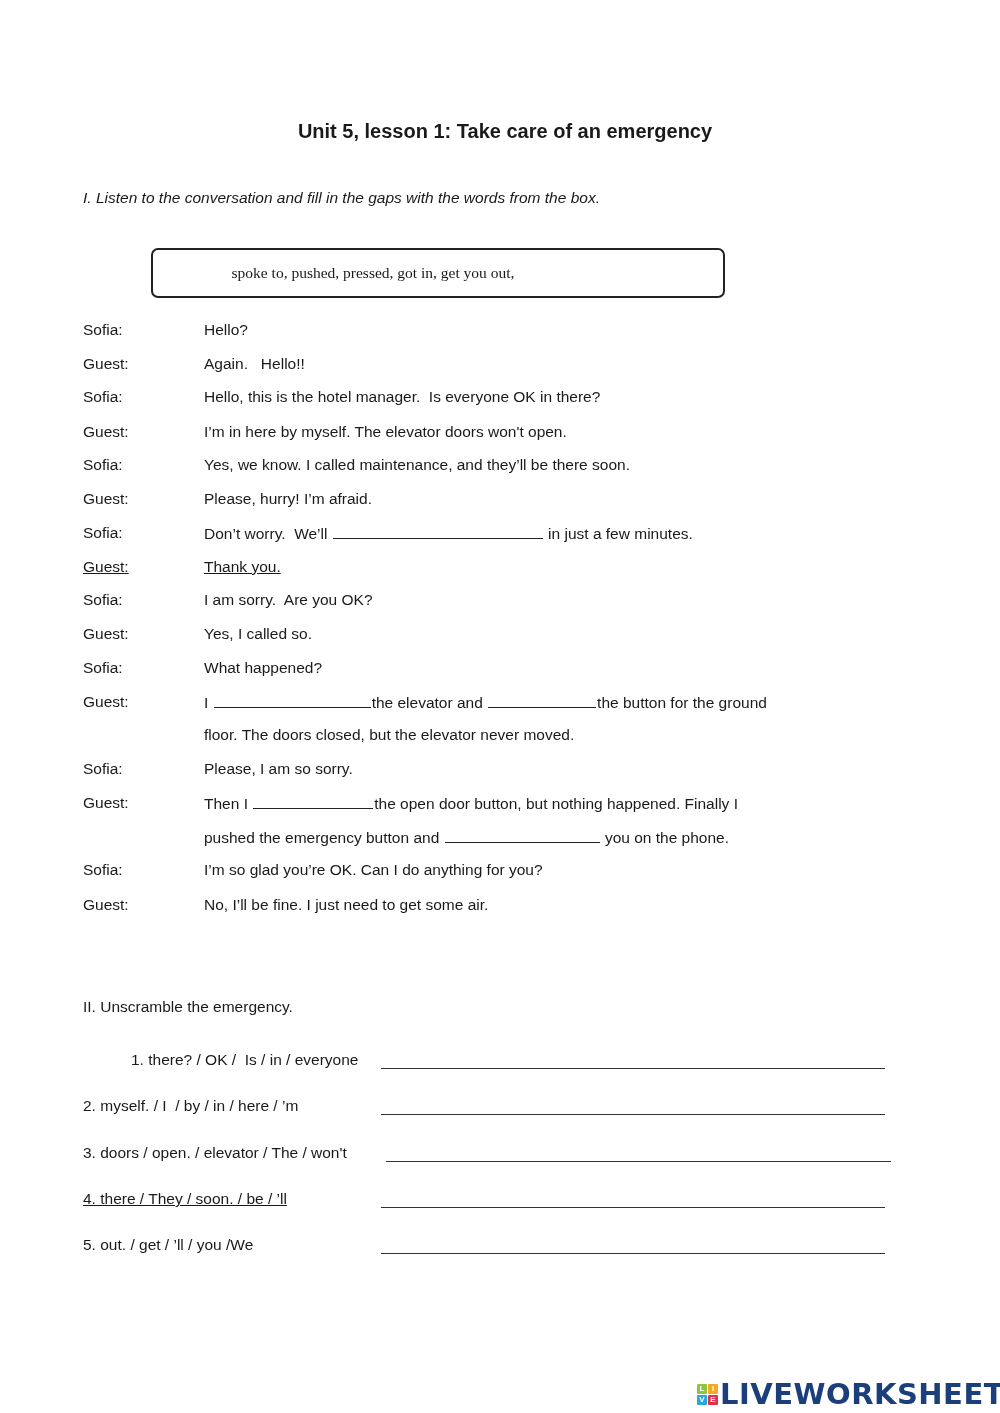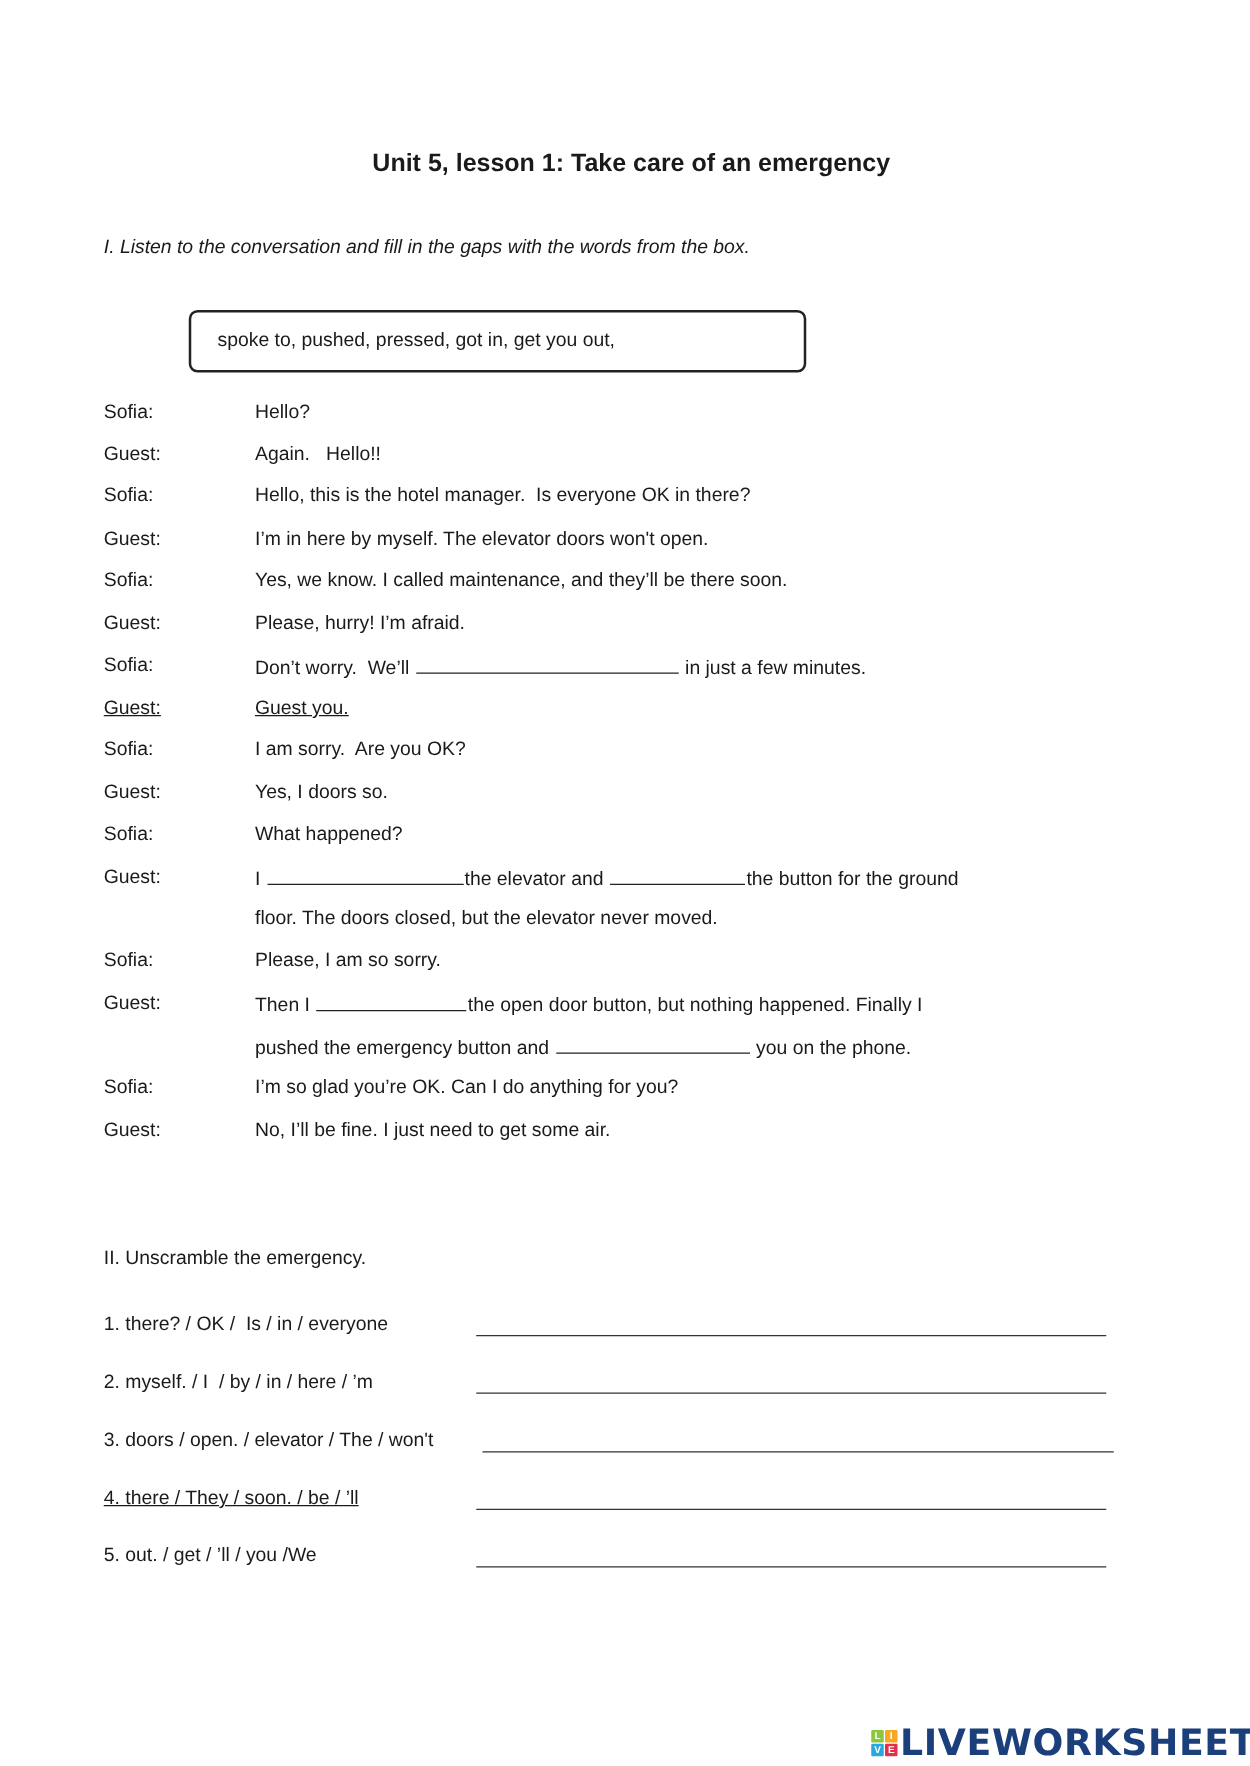--- a/index.html
+++ b/index.html
@@ -9,24 +9,25 @@
       color: #1a1a1a;
     }
     .title {
       position: absolute; top: 120px; left: 0; width: 1010px; text-align: center;
       font-size: 20px; font-weight: bold; letter-spacing: 0px;
     }
     .instruction {
       position: absolute; left: 83px; font-size: 15.5px;
     }
     .word-box {
-      position: absolute; left: 151px; top: 248px; width: 494px; height: 50px;
+      position: absolute; left: 151px; top: 248px; width: 574px; height: 50px;
       border: 2px solid #222; border-radius: 7px; box-sizing: border-box;
       display: flex; align-items: center; justify-content: center;
       font-size: 15.5px;
+      font-family: Liberation Serif, serif;
     }
     .word-box span { margin-left: -130px; }
     .dialogue-line {
       position: absolute; left: 83px; height: 22px; font-size: 15.5px; white-space: nowrap;
     }
     .speaker { position: absolute; left: 0; top: 0; }
     .speech { position: absolute; left: 121px; top: 0; }
     .underlined { text-decoration: underline; }
     .blank {
       display: inline-block; border-bottom: 1.3px solid #222; height: 14px;
@@ -94,29 +95,29 @@
   <div class="dialogue-line" style="top:524px;">
     <span class="speaker">Sofia:</span>
     <span class="speech">
       <span style="white-space:pre;">Don’t worry.  We’ll</span>
       <span class="blank" style="width:210px;"></span>
       <span>in just a few minutes.</span>
     </span>
   </div>
   <div class="dialogue-line" style="top:558px;">
     <span class="speaker underlined">Guest:</span>
-    <span class="speech underlined">Guest you.</span>
+    <span class="speech underlined">Thank you.</span>
   </div>
   <div class="dialogue-line" style="top:591px;">
     <span class="speaker">Sofia:</span>
     <span class="speech" style="white-space:pre;">I am sorry.  Are you OK?</span>
   </div>
   <div class="dialogue-line" style="top:625px;">
     <span class="speaker">Guest:</span>
-    <span class="speech">Yes, I doors so.</span>
+    <span class="speech">Yes, I called so.</span>
   </div>
   <div class="dialogue-line" style="top:659px;">
     <span class="speaker">Sofia:</span>
     <span class="speech">What happened?</span>
   </div>
   <div class="dialogue-line" style="top:693px;">
     <span class="speaker">Guest:</span>
     <span class="speech">
       <span>I</span>
       <span class="blank" style="width:157px;"></span><span>the elevator and</span>
@@ -148,21 +149,21 @@
     <span class="speaker">Sofia:</span>
     <span class="speech">I’m so glad you’re OK. Can I do anything for you?</span>
   </div>
   <div class="dialogue-line" style="top:896px;">
     <span class="speaker">Guest:</span>
     <span class="speech">No, I’ll be fine. I just need to get some air.</span>
   </div>
 
   <div class="instruction" style="top:998px;">II. Unscramble the emergency.</div>
 
-  <div class="scramble-row" style="top:1051px; white-space:pre;">1. there? / OK /  Is / in / everyone</div>
+  <div class="scramble-row" style="top:1051px; white-space:pre;margin-left:48px;">1. there? / OK /  Is / in / everyone</div>
   <div class="answer-line" style="left:381px; width:504px; top:1068px;"></div>
 
   <div class="scramble-row" style="top:1097px; white-space:pre;">2. myself. / I  / by / in / here / ’m</div>
   <div class="answer-line" style="left:381px; width:504px; top:1114px;"></div>
 
   <div class="scramble-row" style="top:1144px;">3. doors / open. / elevator / The / won't</div>
   <div class="answer-line" style="left:386px; width:505px; top:1161px;"></div>
 
   <div class="scramble-row" style="top:1190px;text-decoration:underline;">4. there / They / soon. / be / ’ll</div>
   <div class="answer-line" style="left:381px; width:504px; top:1207px;"></div>

